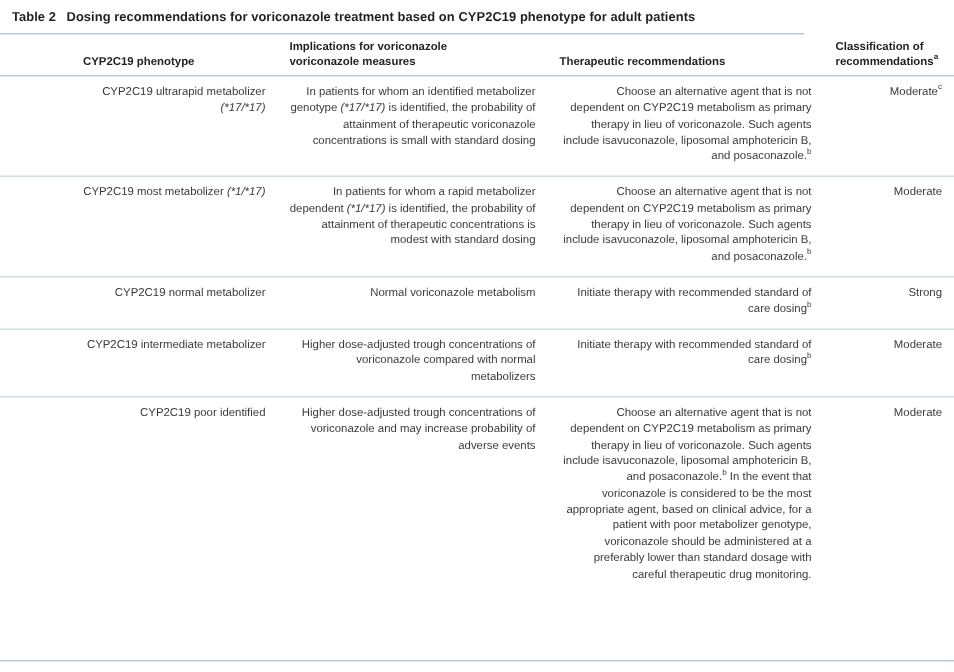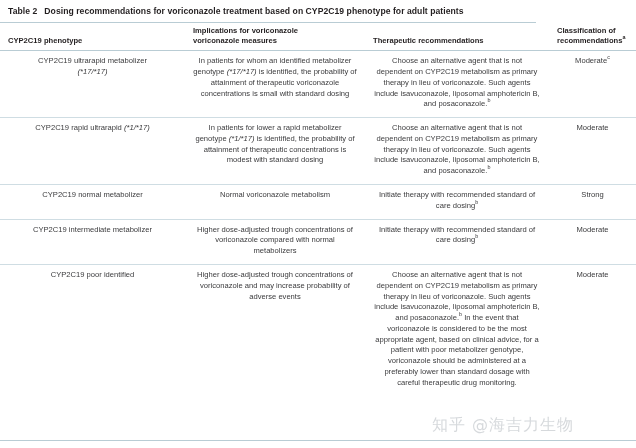--- a/index.html
+++ b/index.html
@@ -52,29 +52,29 @@
   thead th {
     font-size: 7.6px;
     font-weight: bold;
     color: #231f20;
     vertical-align: bottom;
     padding: 3px 8px 4px 8px;
     line-height: 1.35;
     text-align: left;
   }
   thead th.left {
-    text-align: left;
+    text-align: center;
   }
   tbody td {
     font-size: 7.6px;
     color: #3a3a3c;
     vertical-align: top;
     padding: 5px 8px 7px 8px;
     line-height: 1.42;
-    text-align: center;
+    text-align: right;
   }
   tbody tr.sep td {
     padding: 0;
     height: 1px;
     border: 0;
   }
   tbody tr.sep td div {
     height: 1px;
     background: #cfdde3;
     width: 100%;
@@ -163,24 +163,24 @@
       </tr>
 
       <tr class="sep">
           <td colspan="4">
             <div></div>
           </td>
         </tr>
 
       <tr>
         <td>
-          <span>CYP2C19 rapid ultrarapid </span><span class="it">(*1/*17)</span>
-        </td>
-        <td>
-          <span>In patients for lower a rapid metabolizer genotype </span><span class="it">(*1/*17)</span><span> is identified, the probability of attainment of therapeutic concentrations is modest with standard dosing</span>
+          <span>CYP2C19 most metabolizer </span><span class="it">(*1/*17)</span>
+        </td>
+        <td>
+          <span>In patients for whom a rapid metabolizer dependent </span><span class="it">(*1/*17)</span><span> is identified, the probability of attainment of therapeutic concentrations is modest with standard dosing</span>
         </td>
         <td>
           <span>Choose an alternative agent that is not dependent on CYP2C19 metabolism as primary therapy in lieu of voriconazole. Such agents include isavuconazole, liposomal amphotericin B, and posaconazole.</span><sup>b</sup><span></span>
         </td>
         <td>
           <span>Moderate</span><sup></sup>
         </td>
       </tr>
 
       <tr class="sep">
@@ -244,15 +244,14 @@
         <td>
           <span>Moderate</span>
         </td>
       </tr>
 
     </tbody>
   </table>
 
   <div class="bottom-rule-abs"></div>
 
-  <div class="watermark">知乎 @海吉力生物</div>
 
 </div>
 
 </body></html>

